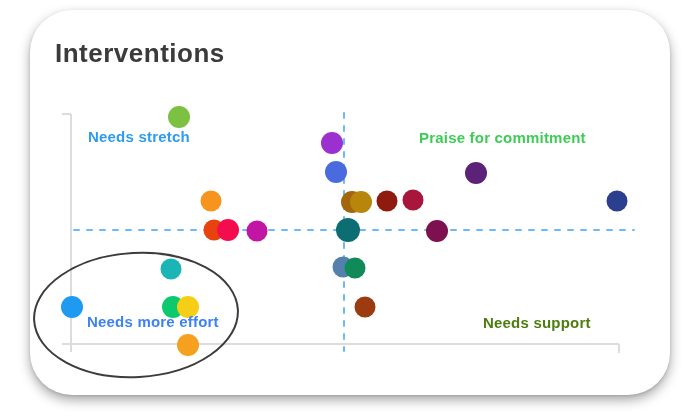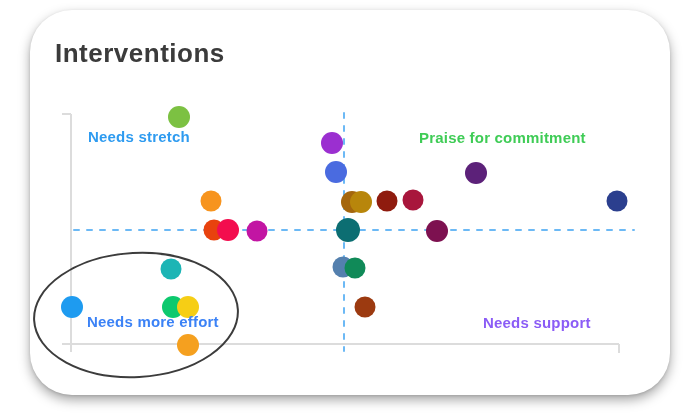--- a/index.html
+++ b/index.html
@@ -88,14 +88,14 @@
       <circle cx="72" cy="307" r="11" fill="#1E9BF0"></circle>
       <circle cx="173" cy="307" r="11" fill="#0DC96E"></circle>
       <circle cx="188" cy="307" r="11" fill="#F6CE15"></circle>
       <circle cx="188" cy="345" r="11" fill="#F5A01F"></circle>
       <ellipse cx="136" cy="315" rx="102" ry="62" fill="none" stroke="#3C3C3C" stroke-width="2" transform="rotate(-3 136 315)"></ellipse>
     </svg>
 
   <div class="quad-label" style="left: 88px; top: 128px; color: rgb(46, 155, 240);">Needs stretch</div>
   <div class="quad-label" style="left: 419px; top: 129px; color: rgb(63, 204, 86);">Praise for commitment</div>
   <div class="quad-label" style="left: 87px; top: 313px; color: #3b82f6;">Needs more effort</div>
-  <div class="quad-label" style="left: 483px; top: 314px; color: #8b5cf6;">Needs support</div>
+  <div class="quad-label" style="left: 483px; top: 314px; color: #4d7c0f;">Needs support</div>
 </div>
 
 </body></html>

